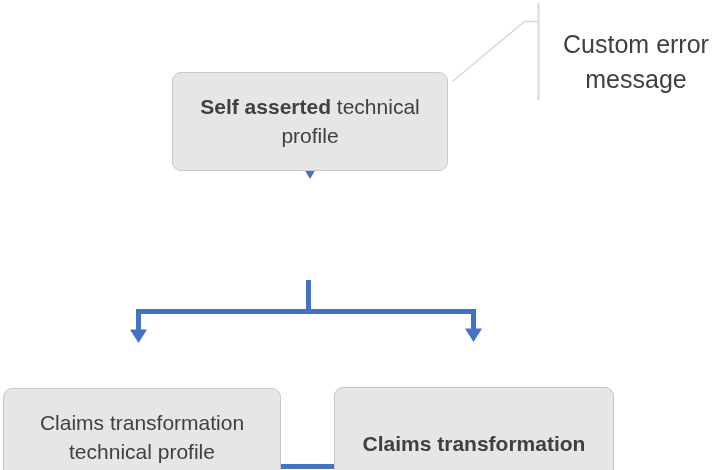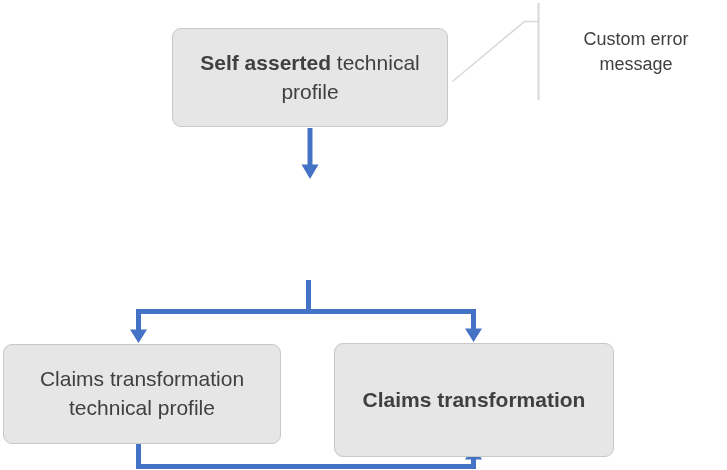--- a/index.html
+++ b/index.html
@@ -30,34 +30,35 @@
     border: 1.4px solid var(--box-border, #c9c7c7);
     border-radius: 9px;
     display: flex;
     align-items: center;
     justify-content: center;
     text-align: center;
     padding: 18px 14px;
     font-size: 21px;
     line-height: 1.38;
     color: var(--text, #404040);
+    margin-top: 44px;
   }
   .node .bold { font-weight: bold; }
   #box-self-asserted   { left: 172px; top: 28px;  width: 276px; height: 99px;  }
   #box-validation      { left: 170px; top: 181px; width: 278px; height: 99px;  }
   #box-claims-tp       { left: 3px;   top: 344px; width: 278px; height: 100px; }
   #box-claims-transform{ left: 334px; top: 343px; width: 280px; height: 114px; }
 
   .callout-text {
     position: absolute;
     left: 552px;
     top: 27px;
     width: 168px;
     text-align: center;
-    font-size: 18px;
+    font-size: 25px;
     line-height: 1.38;
     color: var(--text, #404040);
   }
   .arrow-line {
     stroke: var(--arrow-blue, #4472c4);
     stroke-width: 5;
     fill: none;
   }
   .arrow-head {
     fill: var(--arrow-blue, #4472c4);

